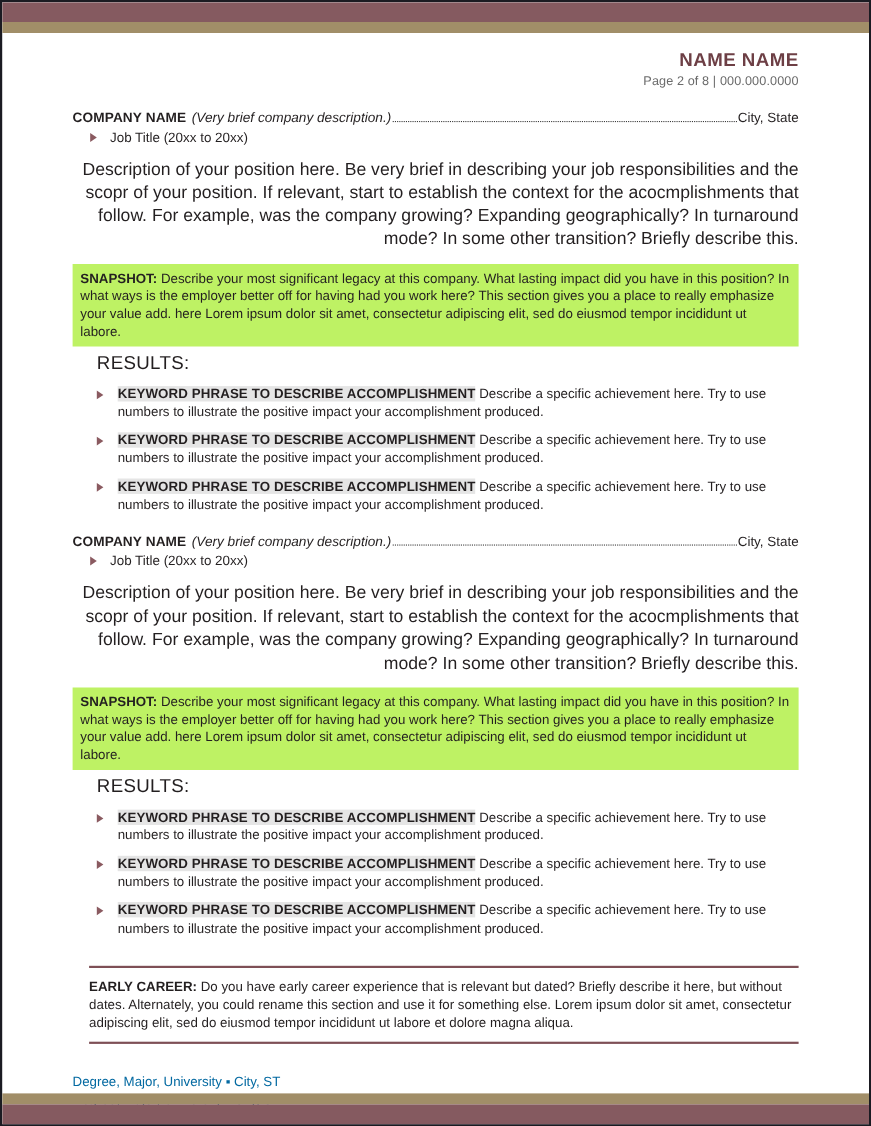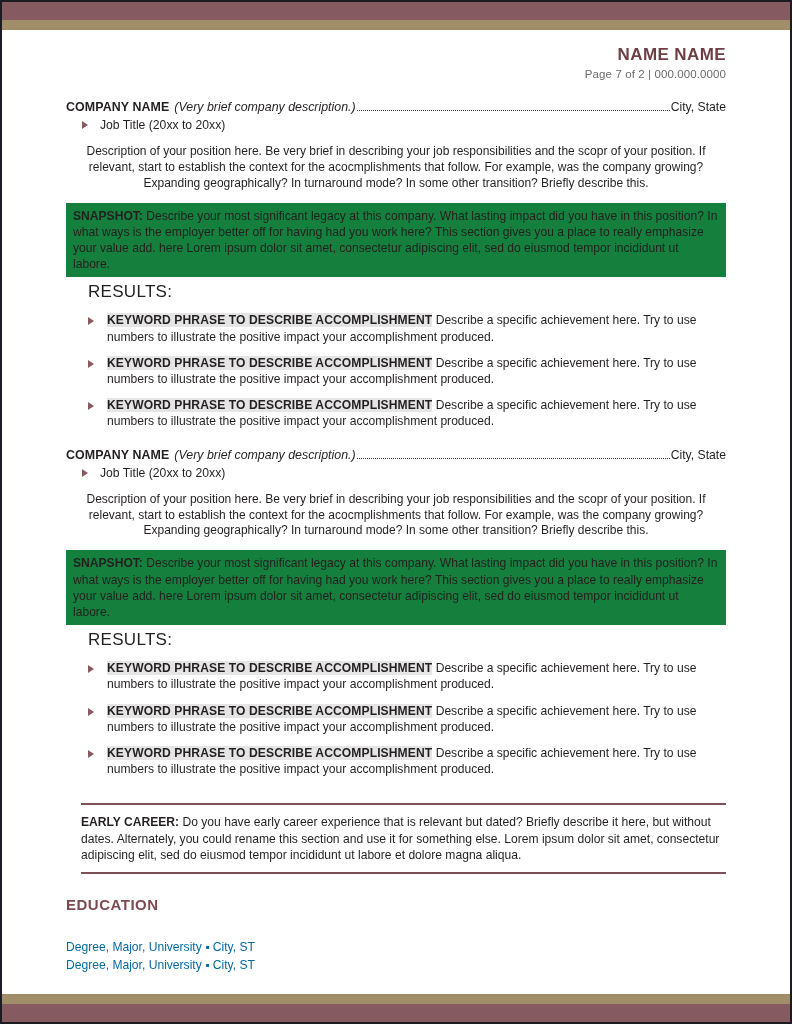--- a/index.html
+++ b/index.html
@@ -118,29 +118,29 @@
     flex: 0 0 auto;
   }
   .job-title {
     font-weight: normal;
     font-size: 12.2px;
     color: #231f20;
   }
 
   
   .body-par {
-    font-size: 12px;
+    font-size: 16px;
     line-height: 1.33;
     color: #231f20;
     margin-top: 12px;
-    text-align: center;
+    text-align: right;
   }
 
   .snapshot {
-    background: #15803d;
+    background: #bef264;
     font-size: 12.1px;
     line-height: 1.34;
     color: #231f20;
     margin-top: 11px;
     padding: 5px 7px 5px 7px;
   }
   .snapshot b { font-weight: bold; }
 
   .results-label {
     font-weight: normal;
@@ -213,21 +213,21 @@
 
 <div class="page">
 
   <div class="band-mauve-top"></div>
   <div class="band-tan-top"></div>
 
   <div class="content">
 
     <div class="doc-header">
       <div class="name-name">NAME NAME</div>
-      <div class="page-meta">Page 7 of 2  |  000.000.0000</div>
+      <div class="page-meta">Page 2 of 8  |  000.000.0000</div>
     </div>
 
     <div class="job">
       <div class="company-line">
         <span class="company-name">COMPANY NAME</span>
         <span class="company-desc">(Very brief company description.)</span>
         <span class="leader"></span>
         <span class="company-loc">City, State</span>
       </div>
       <div class="job-title-row">
@@ -293,21 +293,20 @@
 
     <div class="early-block">
       <hr class="rule">
       <div class="early-text">
         <b>EARLY CAREER:</b><span> Do you have early career experience that is relevant but dated? Briefly describe it here, but without dates. Alternately, you could rename this section and use it for something else.  Lorem ipsum dolor sit amet, consectetur adipiscing elit, sed do eiusmod tempor incididunt ut labore et dolore magna aliqua.</span>
       </div>
       <hr class="rule">
     </div>
 
     <div class="edu-block">
-      <div class="edu-heading">EDUCATION</div>
       <div class="edu-lines">
         <div class="edu-line">Degree, Major, University ▪ City, ST</div>
         <div class="edu-line">Degree, Major, University ▪ City, ST</div>
       </div>
     </div>
 
   </div>
 
   <div class="band-tan-bottom"></div>
   <div class="band-mauve-bottom"></div>

